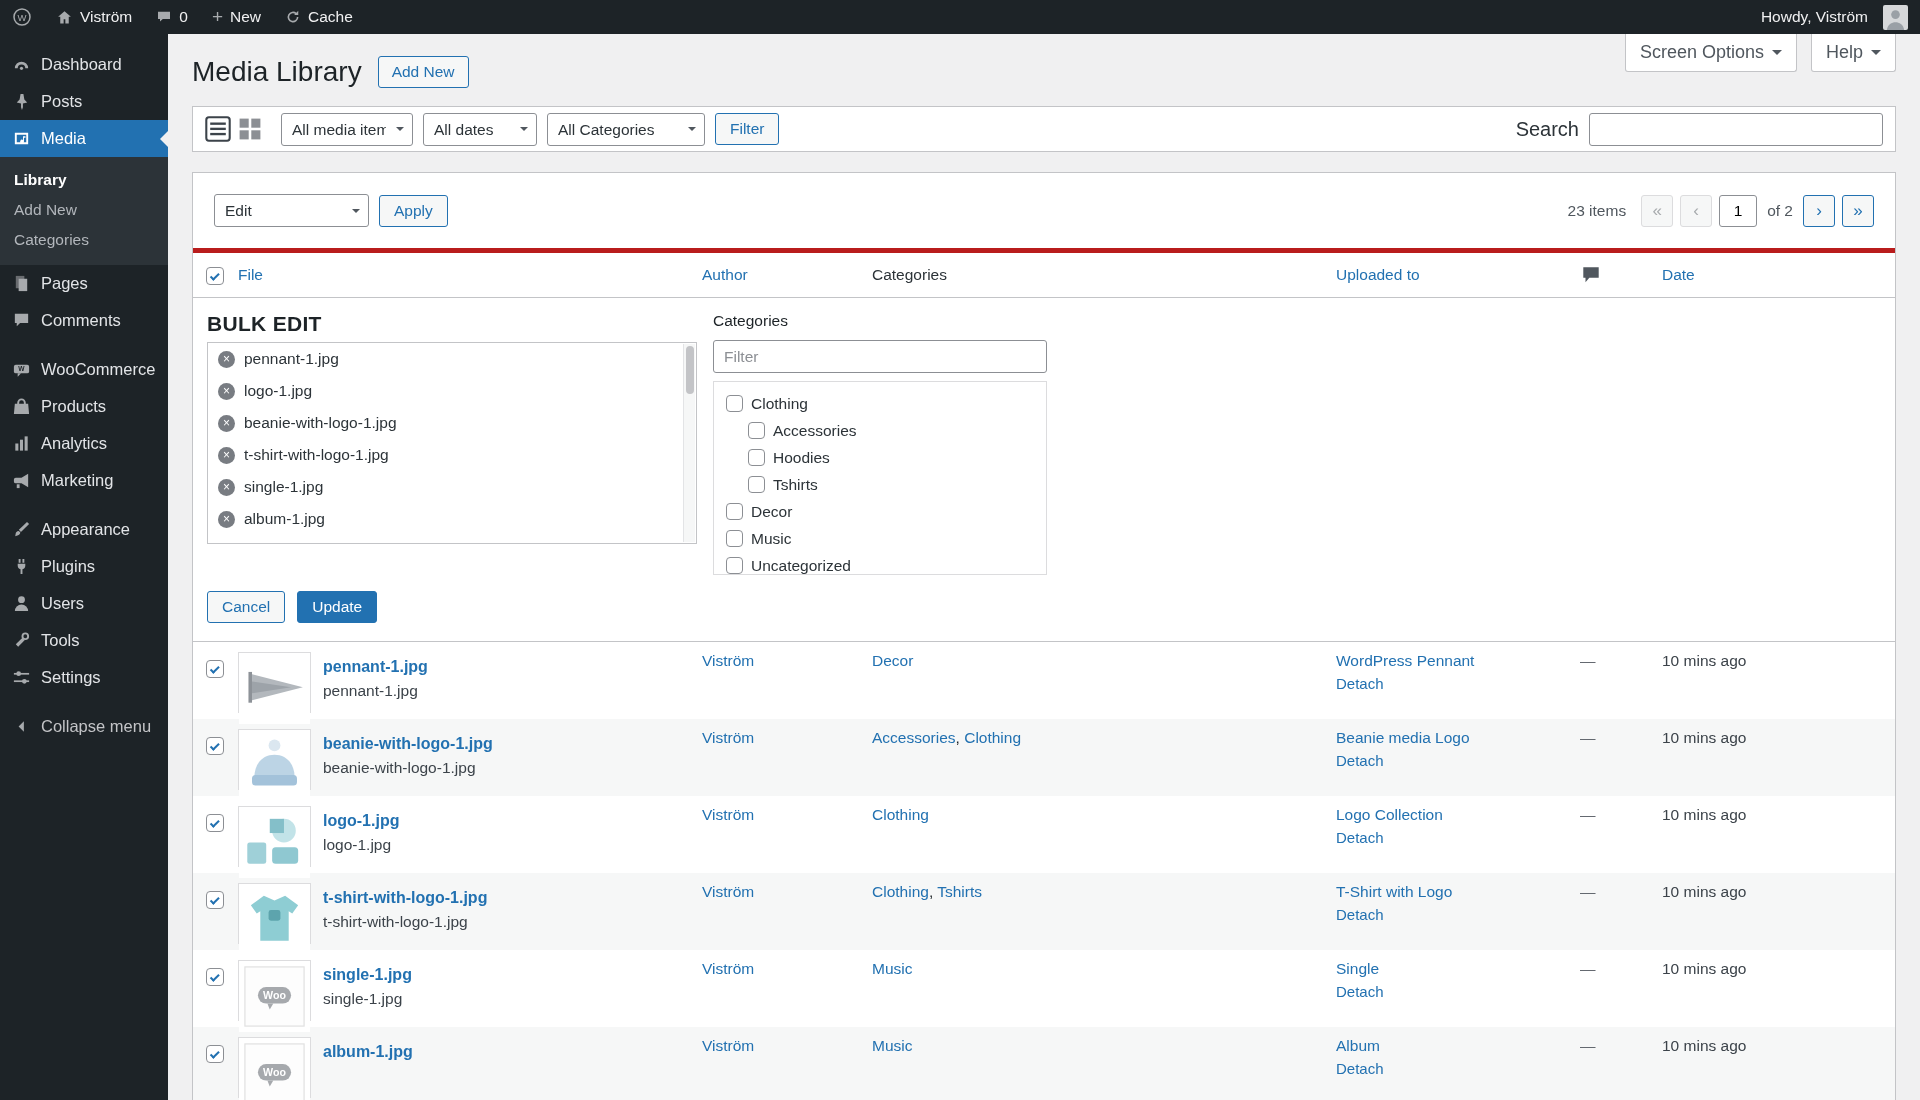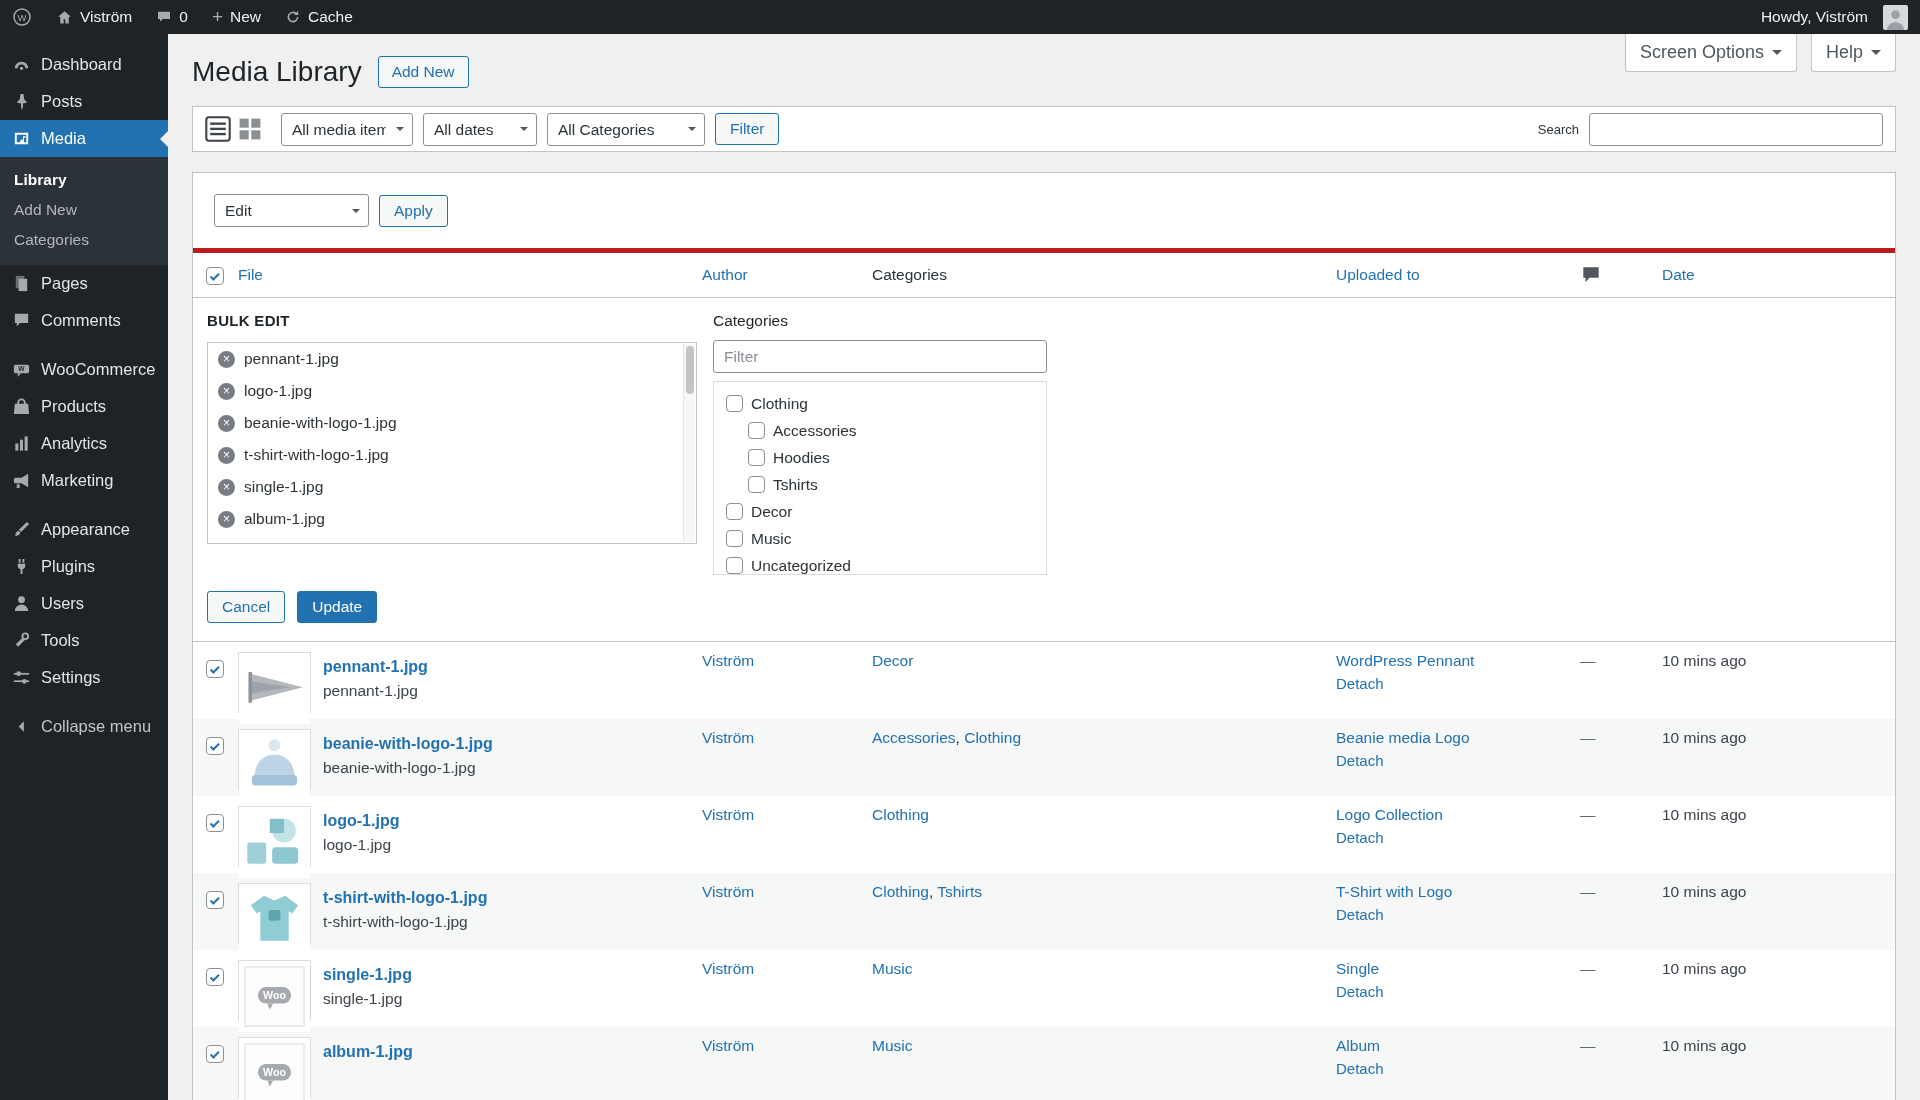--- a/index.html
+++ b/index.html
@@ -55,21 +55,21 @@
   .vs-icon svg { width:26px; height:26px; }
   .sel { position:relative; display:inline-block; }
   .sel select { appearance:none; -webkit-appearance:none; -moz-appearance:none; height:33px; border:1px solid #8c8f94; border-radius:3px;
                 background:#fff; color:#2c3338; font-size:15.5px; padding:0 26px 0 10px; font-family:inherit; cursor:pointer; width:100%; }
   .sel::after { content:""; position:absolute; right:9px; top:50%; margin-top:-2px; border:4.5px solid transparent; border-top-color:#50575e; pointer-events:none; }
   .sel.w-media { width:132px; } .sel.w-dates { width:114px; } .sel.w-cats { width:158px; } .sel.w-bulk { width:155px; }
   .btn { padding:6px 14px; border-radius:3px; font-size:15.5px; font-family:inherit; cursor:pointer; }
   .btn-outline { background:#f6f7f7; border:1px solid #2271b1; color:#2271b1; }
   .btn-primary { background:#2271b1; border:1px solid #2271b1; color:#fff; }
   .search-box { margin-left:auto; display:flex; align-items:center; gap:10px; }
-  .search-label { font-size:13px; color:#2c3338; }
+  .search-label { font-size:20px; color:#2c3338; }
   .search-input { width:294px; height:33px; border:1px solid #8c8f94; border-radius:3px; background:#fff; padding:0 8px; font-size:15.5px; font-family:inherit; }
 
   
   .table-wrap { margin-top:20px; background:#fff; border:1px solid #c3c4c7; }
   .tablenav { display:flex; align-items:center; gap:10px; padding:21px; }
   .pages { margin-left:auto; display:flex; align-items:center; gap:7px; }
   .items-count { font-size:15.5px; color:#50575e; margin-right:8px; }
   .pg-btn { width:32px; height:32px; display:flex; align-items:center; justify-content:center; border-radius:3px; font-size:17px; }
   .pg-btn.enabled { background:#f6f7f7; border:1px solid #2271b1; color:#2271b1; cursor:pointer; }
   .pg-btn.disabled { background:#f6f7f7; border:1px solid #dcdcde; color:#a7aaad; }
@@ -87,21 +87,21 @@
   
   .cb { width:18px; height:18px; border:1.5px solid #8c8f94; border-radius:4px; background:#fff;
         display:inline-flex; align-items:center; justify-content:center; cursor:pointer; flex:0 0 18px; }
   .check { display:block; width:9px; height:5px; border-left:2.5px solid #2271b1; border-bottom:2.5px solid #2271b1;
            transform:rotate(-45deg) translate(0,-1px); }
 
   
   .bulk-td { padding:14px 14px 18px !important; border-bottom:1px solid #c3c4c7; }
   .be-wrap { display:flex; }
   .be-left { width:490px; }
-  .be-legend { font-size:15px; font-weight:700; color:#1d2327; letter-spacing:.3px; margin-bottom:10px; height:20px; }
+  .be-legend { font-size:21px; font-weight:700; color:#1d2327; letter-spacing:.3px; margin-bottom:10px; height:20px; }
   .be-files { position:relative; height:202px; border:1px solid #c3c4c7; background:#fff; overflow:hidden; padding-right:14px; }
   .be-file { display:flex; align-items:center; gap:9px; padding:7px 10px; font-size:15.5px; color:#2c3338; }
   .remove-icon { width:17px; height:17px; border-radius:50%; background:#787c82; color:#fff; font-size:12px; line-height:1;
                  display:inline-flex; align-items:center; justify-content:center; cursor:pointer; flex:0 0 17px; }
   .be-scroll { position:absolute; top:1px; right:1px; bottom:1px; width:12px; background:#f6f7f7; border-left:1px solid #e3e4e6; }
   .be-thumb { position:absolute; top:2px; left:1.5px; width:8px; height:48px; border-radius:4px; background:#c3c4c7; cursor:pointer; }
   .be-right { margin-left:16px; width:334px; }
   .be-cat-label { font-size:15.5px; color:#1d2327; margin-bottom:8px; height:20px; }
   .be-filter { width:100%; height:33px; border:1px solid #8c8f94; border-radius:3px; padding:0 10px; font-size:15.5px; font-family:inherit; }
   .be-filter::placeholder { color:#8c8f94; }
@@ -382,20 +382,29 @@
       </div>
     </div>
 
     <div class="table-wrap">
 
       <div class="tablenav">
         <span class="sel w-bulk">
           <select><option>Edit</option></select>
         </span>
         <button class="btn btn-outline">Apply</button>
+        <div class="pages">
+          <span class="items-count">23 items</span>
+          <span class="pg-btn disabled">«</span>
+          <span class="pg-btn disabled">‹</span>
+          <input class="pg-input" value="1" style="">
+          <span class="pg-of">of 2</span>
+          <a class="pg-btn enabled">›</a>
+          <a class="pg-btn enabled">»</a>
+        </div>
       </div>
 
       <table class="media-table">
         <colgroup>
           <col style="width:45px">
             <col style="width:464px">
             <col style="width:170px">
             <col style="width:464px">
             <col style="width:244px">
             <col style="width:82px">

